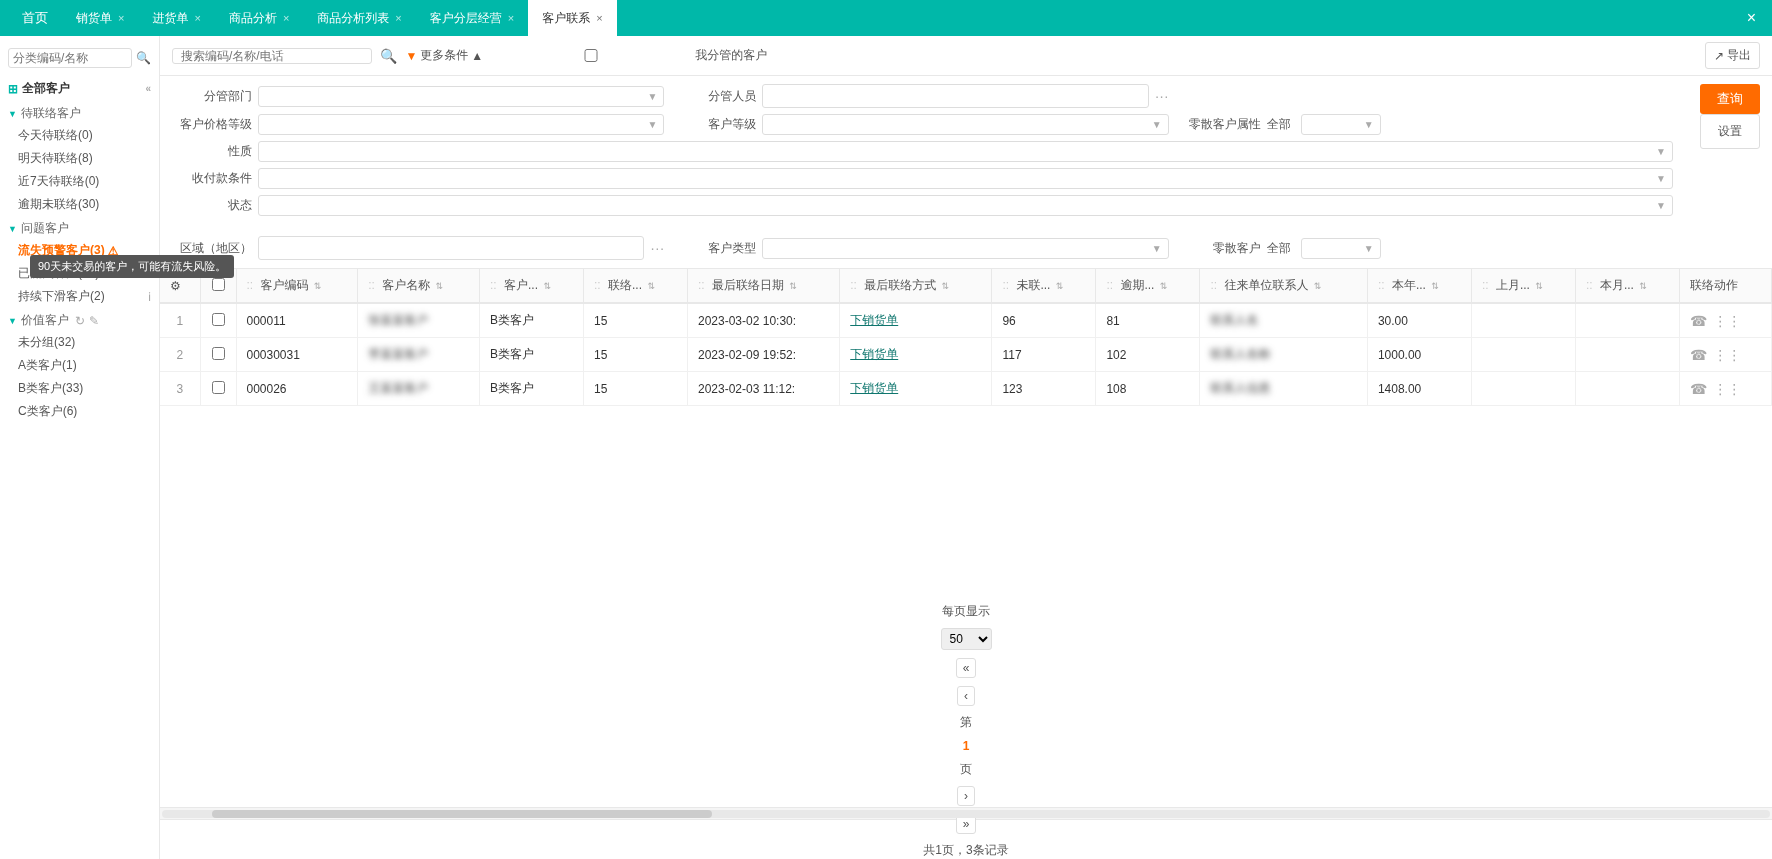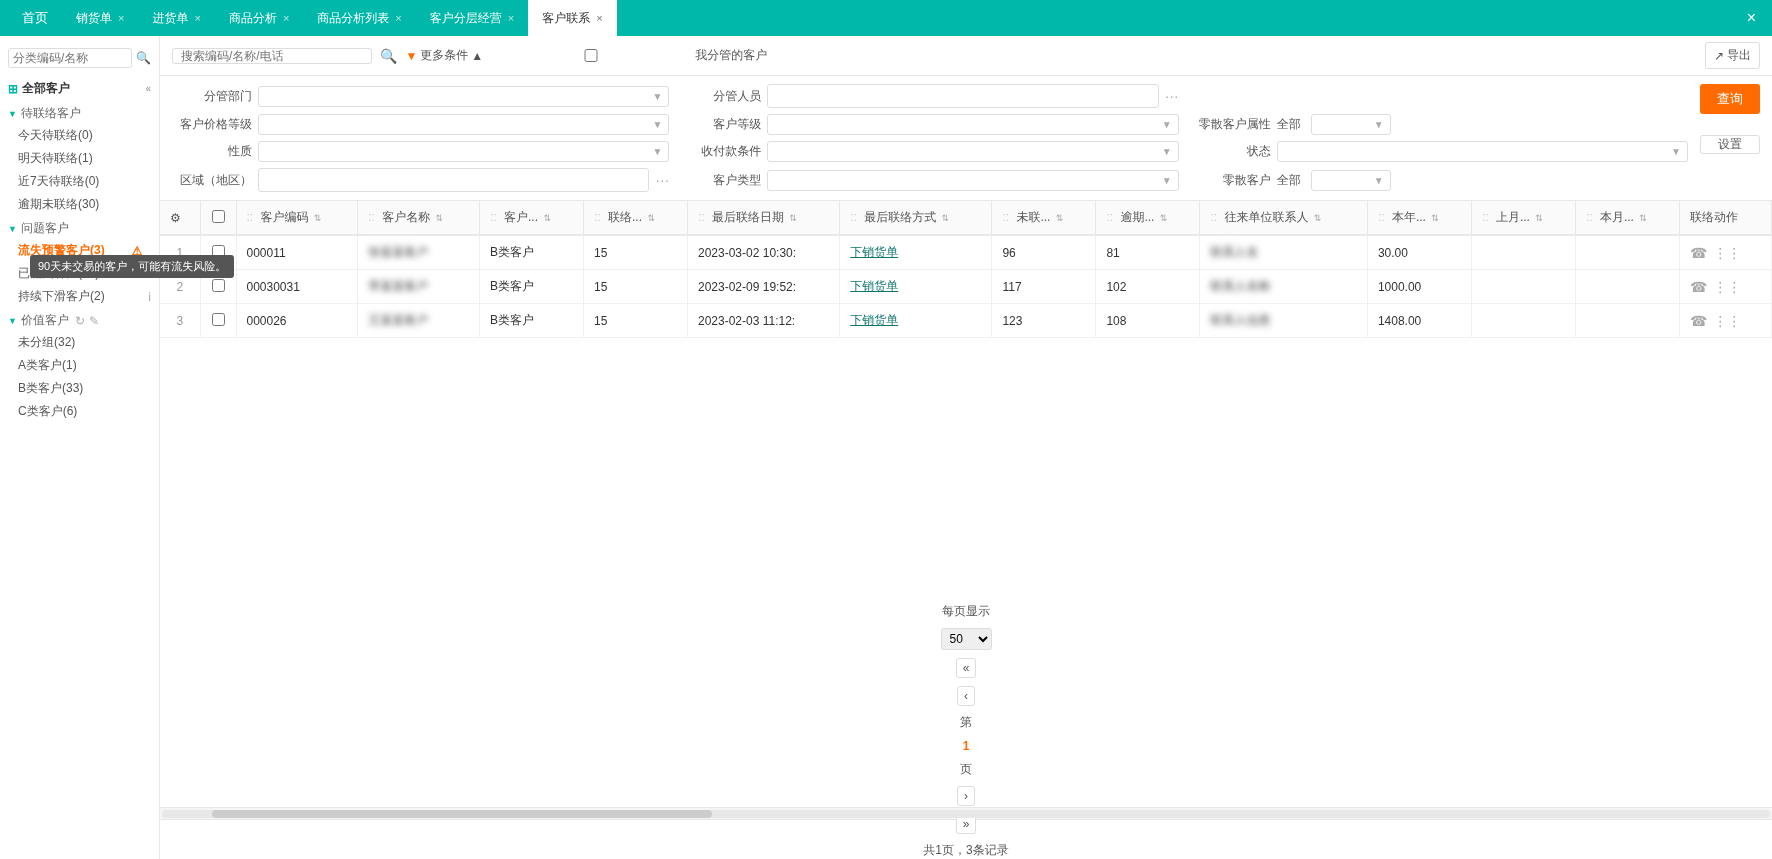--- a/index.html
+++ b/index.html
@@ -53,21 +53,21 @@
 
     .sidebar-group-label {
       padding: 4px 8px 2px 8px; color: #666; font-size: 11px;
       display: flex; align-items: center; cursor: pointer;
     }
     .sidebar-group-label .tri { margin-right: 4px; color: #00b8a9; font-size: 9px; }
 
     .sidebar-item {
       padding: 3px 8px 3px 18px; color: #555; cursor: pointer; display: flex; align-items: center;
     }
-    .sidebar-item.active { color: #ff6b00; font-weight: bold; gap: 24px; }
+    .sidebar-item.active { color: #ff6b00; font-weight: bold; }
     .sidebar-item .edit-icons { margin-left: auto; display: flex; gap: 3px; color: #aaa; font-size: 11px; }
 
     .sidebar-tooltip {
       position: absolute; left: 30px; top: 255px;
       background: #555; color: white; padding: 4px 8px; border-radius: 3px;
       font-size: 11px; z-index: 100; white-space: nowrap;
     }
 
     
     .content {
@@ -115,29 +115,29 @@
     .filter-select {
       flex: 1; border: 1px solid #ddd; border-radius: 3px; padding: 4px 6px;
       font-size: 12px; color: #333; display: flex; align-items: center; cursor: pointer;
       background: white;
     }
     .filter-select .arrow { margin-left: auto; color: #aaa; font-size: 10px; }
     .filter-more-btn { color: #aaa; font-size: 14px; cursor: pointer; }
 
     
     .action-buttons {
-      display: flex; flex-direction: column; gap: 21px; min-width: 60px; align-self: flex-start;
+      display: flex; flex-direction: column; gap: 0; min-width: 60px; align-self: flex-start; margin-left: 15px;
     }
     .btn-query {
       background: #ff6b00; color: white; border: none; border-radius: 3px;
       padding: 6px 16px; cursor: pointer; font-size: 13px;
     }
     .btn-setting {
       background: white; color: #555; border: 1px solid #ddd; border-radius: 3px;
-      padding: 0 10px; cursor: pointer; font-size: 12px; text-align: center;
+      padding: 8px 10px; cursor: pointer; font-size: 12px; text-align: center;
     }
 
     
     .table-area {
       flex: 1; overflow: auto; background: white;
     }
     table {
       width: 100%; border-collapse: collapse; font-size: 12px;
     }
     thead tr {
@@ -241,21 +241,21 @@
     </div>
 
     <div class="sidebar-group-label">
       <span class="tri">▼</span>
       <span>待联络客户</span>
     </div>
     <div class="sidebar-item">
       <span>今天待联络(0)</span>
     </div>
     <div class="sidebar-item">
-      <span>明天待联络(1)</span>
+      <span>明天待联络(8)</span>
     </div>
     <div class="sidebar-item">
       <span>近7天待联络(0)</span>
     </div>
     <div class="sidebar-item">
       <span>逾期未联络(30)</span>
     </div>
 
     <div class="sidebar-group-label" style="position:relative;">
       <span class="tri">▼</span>
@@ -358,21 +358,21 @@
             </div>
             <div class="filter-row">
               <span class="filter-label">零散客户属性</span>
               <span style="color:#555;margin-right:4px;">全部</span>
               <div class="filter-select" style="flex:none; width:80px;">
                 <span class="arrow">▼</span>
               </div>
             </div>
           </div>
 
-          <div style="display:grid; grid-template-columns:1fr 1fr 1fr; gap:6px 12px; margin-bottom:6px;">
+          <div style="display:grid; grid-template-columns:1fr; gap:6px 12px; margin-bottom:20px;">
             <div class="filter-row">
               <span class="filter-label">性质</span>
               <div class="filter-select">
                 <span></span>
                 <span class="arrow">▼</span>
               </div>
             </div>
             <div class="filter-row">
               <span class="filter-label">收付款条件</span>
               <div class="filter-select">

